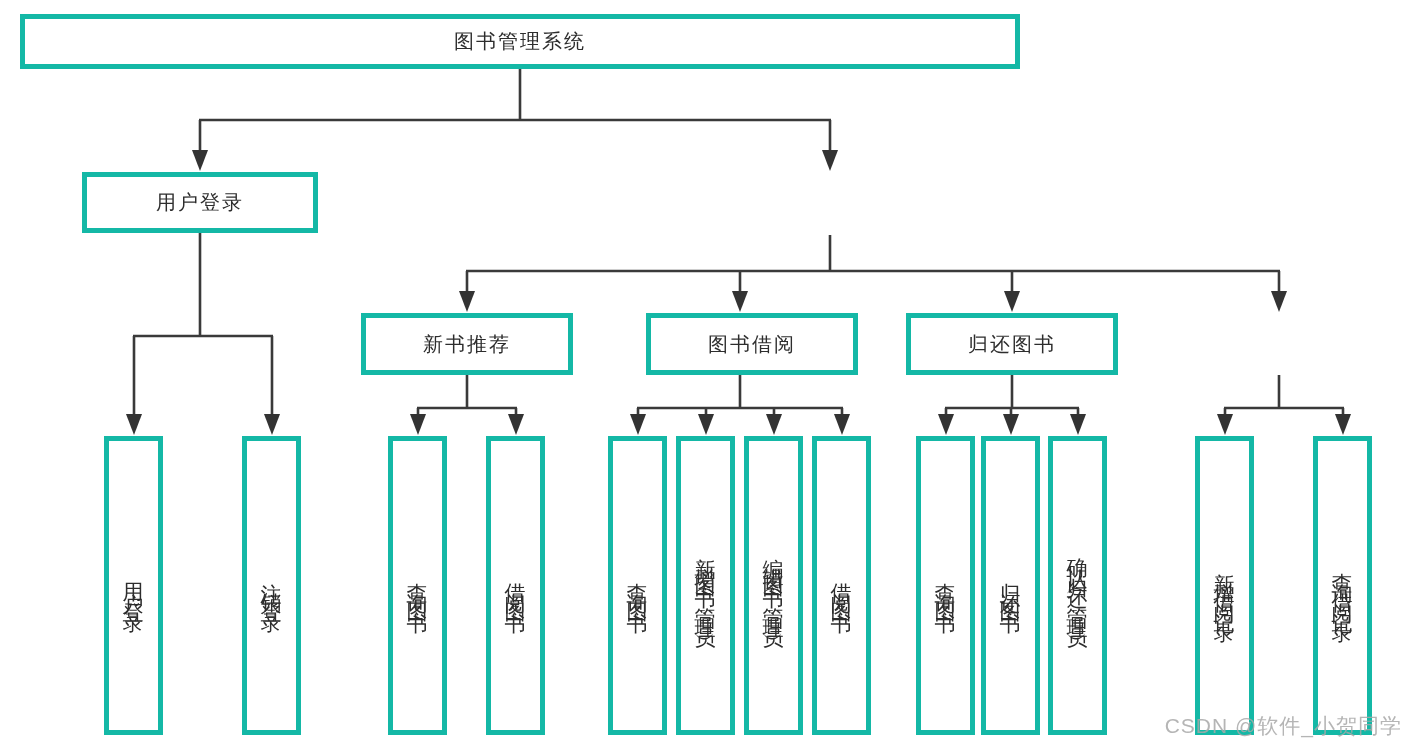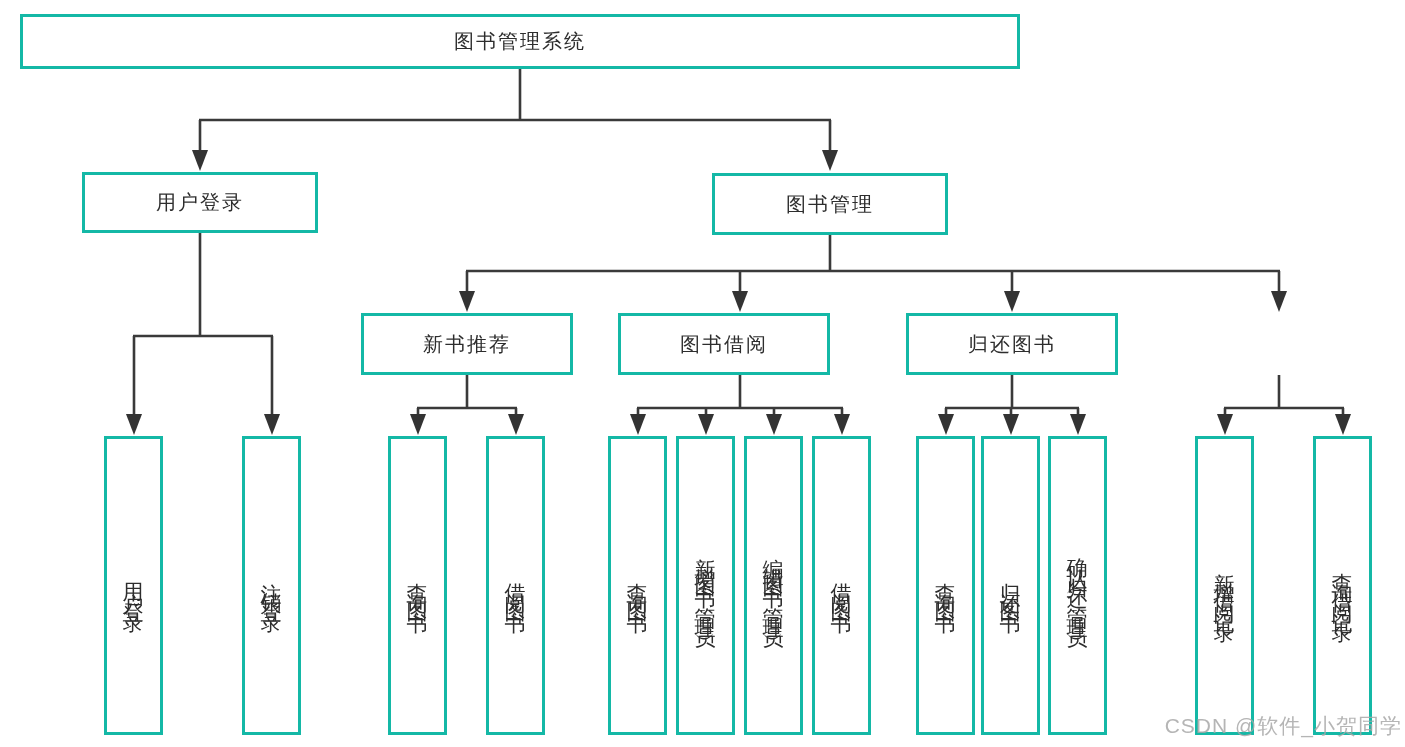--- a/index.html
+++ b/index.html
@@ -11,21 +11,21 @@
   .canvas{
     position:relative;
     width:1405px;height:747px;
     background:#ffffff;
     overflow:hidden;
   }
   .wires{position:absolute;left:0;top:0;width:1405px;height:747px;}
   .box{
     position:absolute;
     background:#ffffff;
-    border:3px solid #14b8a6;
+    border:5px solid #14b8a6;
     box-sizing:border-box;
     display:flex;
     align-items:center;
     justify-content:center;
     text-align:center;
   }
   .hlabel{font-size:20px;letter-spacing:2px;white-space:nowrap;}
   .root-box{left:20px;top:14px;width:1000px;height:55px;}
   .l2-box{height:61px;width:236px;}
   .l3-box{top:313px;height:62px;width:212px;}
@@ -107,28 +107,25 @@
     </g>
   </svg>
 
   <div class="box root-box">
     <span class="hlabel">图书管理系统</span>
   </div>
 
   <div class="box l2-box" style="left:82px;top:172px;">
     <span class="hlabel">用户登录</span>
   </div>
-  <div class="box l2-box" style="left:712px;top:173px;height:62px;">
-    <span class="hlabel">图书管理</span>
-  </div>
 
   <div class="box l3-box" style="left:361px;">
     <span class="hlabel">新书推荐</span>
   </div>
-  <div class="box l3-box" style="left:618px;">
+  <div class="box l3-box" style="left:646px;">
     <span class="hlabel">图书借阅</span>
   </div>
   <div class="box l3-box" style="left:906px;">
     <span class="hlabel">归还图书</span>
   </div>
 
   <div class="box leaf" style="left:104px;">
     <span class="vlabel">用户登录</span>
   </div>
   <div class="box leaf" style="left:242px;">

